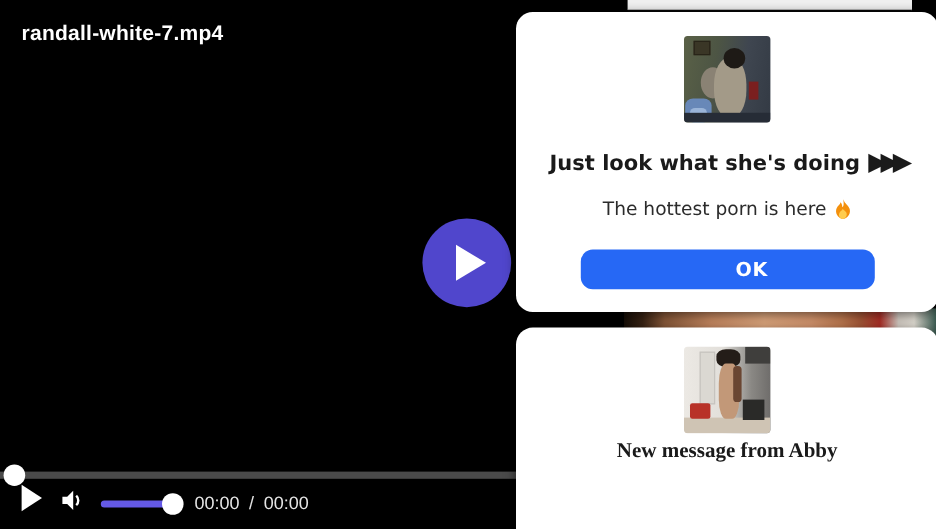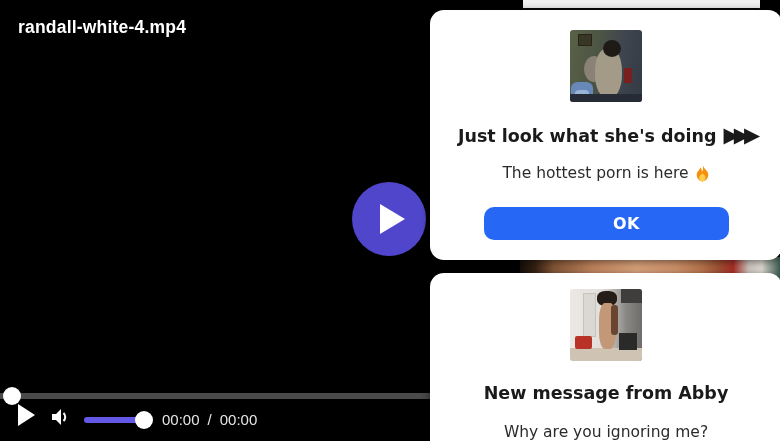--- a/index.html
+++ b/index.html
@@ -46,21 +46,21 @@
     display:flex;flex-direction:column;align-items:center;
     font-family:"DejaVu Sans",sans-serif;text-align:center;
   }
   .popup1{left:430px;top:10px;height:250px;}
   .popup2{left:430px;top:273px;height:200px;}
   .thumb{width:72px;height:72px;border-radius:3px;position:relative;overflow:hidden;cursor:pointer;}
   .popup1 .thumb{margin-top:20px;}
   .popup2 .thumb{margin-top:16px;}
   .p-title{font-size:17.5px;font-weight:bold;color:#1a1a1a;line-height:22px;}
   .popup1 .p-title{margin-top:22px;}
-  .popup2 .p-title{margin-top:21px;}
+  .popup2 .p-title{margin-top:3px;font-family:Liberation Serif, serif;}
   .p-sub{font-size:15.5px;color:#2b2b2b;line-height:20px;display:flex;align-items:center;justify-content:center;gap:6px;}
   .popup1 .p-sub{margin-top:16px;}
   .popup2 .p-sub{margin-top:18px;}
   .arrows{font-size:21px;letter-spacing:-6px;margin-left:7px;font-weight:normal;}
   .ok-btn{
     margin-top:24px;width:245px;height:33px;border:none;border-radius:10px;
     background:var(--ok-button);color:#fff;font-size:16px;font-weight:bold;letter-spacing:.5px;
     font-family:"DejaVu Sans",sans-serif;cursor:pointer;padding-left:47px;
   }
 
@@ -82,21 +82,21 @@
   .t2 .hair{position:absolute;left:27px;top:2px;width:20px;height:15px;background:#241d18;border-radius:40%;}
   .t2 .body{position:absolute;left:29px;top:14px;width:17px;height:46px;background:#c29878;border-radius:35%;}
   .t2 .sash{position:absolute;left:41px;top:16px;width:7px;height:30px;background:#6a4632;border-radius:3px;}
   .t2 .red{position:absolute;left:5px;top:47px;width:17px;height:13px;background:#b83228;border-radius:2px;}
   .t2 .dark{position:absolute;right:5px;top:44px;width:18px;height:17px;background:#2a2a28;}
   .t2 .floor{position:absolute;left:0;top:59px;width:72px;height:13px;background:#cfc4b4;}
 </style>
 </head>
 <body style="--play-button: #5046cc; --volume-slider: #6459e6; --ok-button: #2668f5; --progress-track: #4a4a4a; --popup-bg: #ffffff;">
 
-<div class="abs video-title">randall-white-4.mp4</div>
+<div class="abs video-title">randall-white-7.mp4</div>
 
 <div class="abs big-play">
   <div class="tri"></div>
 </div>
 
 <div class="abs progress"></div>
 <div class="abs progress-knob"></div>
 
 <div class="abs ctrl-play"></div>
 
@@ -148,14 +148,13 @@
     <div class="tv"></div>
     <div class="door"></div>
     <div class="floor"></div>
     <div class="hair"></div>
     <div class="body"></div>
     <div class="sash"></div>
     <div class="red"></div>
     <div class="dark"></div>
   </div>
   <div class="p-title">New message from Abby</div>
-  <div class="p-sub">Why are you ignoring me?</div>
 </div>
 
 </body></html>

